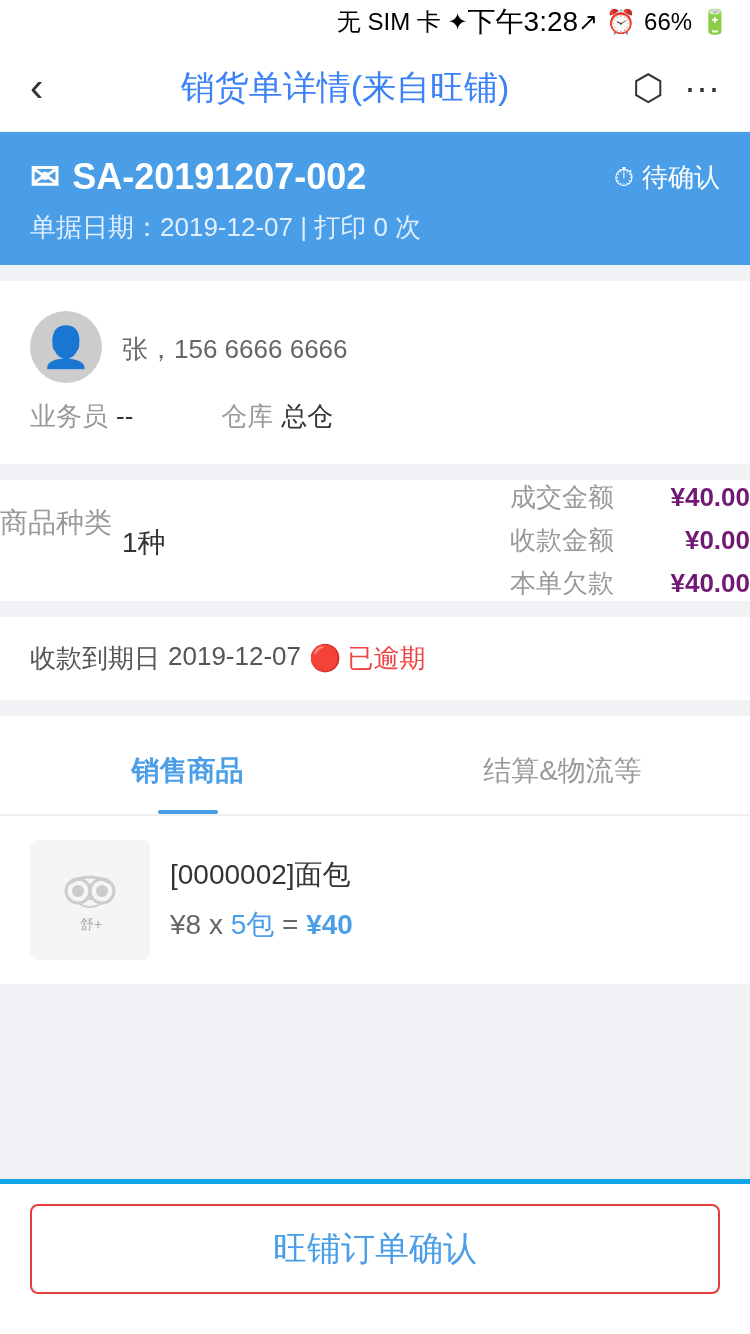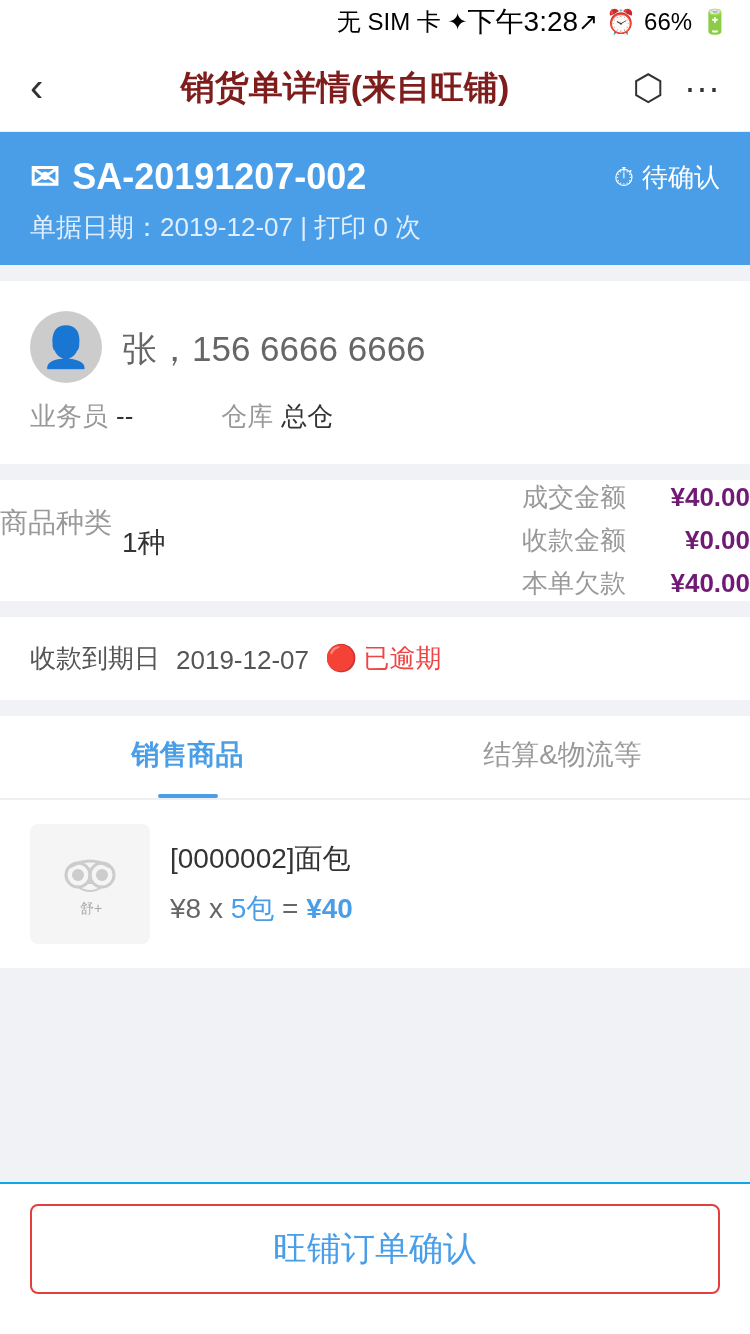--- a/index.html
+++ b/index.html
@@ -39,22 +39,22 @@
       border-bottom: 1px solid #eee;
     }
     .nav-back {
       font-size: 40px;
       color: #333;
       cursor: pointer;
       width: 60px;
     }
     .nav-title {
       font-size: 34px;
-      font-weight: 700;
-      color: #7f1d1d;
+      font-weight: 400;
+      color: #3b82f6;
       text-align: center;
       flex: 1;
     }
     .nav-actions {
       display: flex;
       align-items: center;
       gap: 20px;
       width: 120px;
       justify-content: flex-end;
     }
@@ -119,21 +119,21 @@
       font-size: 40px;
       color: #999;
       flex-shrink: 0;
     }
     .customer-name {
       font-size: 36px;
       font-weight: 600;
       color: #222;
     }
     .customer-sub {
-      font-size: 35px;
+      font-size: 26px;
       color: #666;
       margin-top: 4px;
     }
     .info-row {
       display: flex;
       align-items: center;
       gap: 88px;
       margin-top: 16px;
       font-size: 26px;
       color: #555;
@@ -166,34 +166,34 @@
     .summary-count { color: #333; font-weight: 500; margin-top: 40px; }
     .summary-right {
       display: flex;
       flex-direction: column;
       align-items: flex-end;
       gap: 8px;
     }
     .summary-line {
       display: flex;
       align-items: center;
-      gap: 4px;
+      gap: 16px;
       font-size: 26px;
     }
     .summary-line-label { color: #999; }
     .summary-line-value { color: #701a75; font-weight: 600; min-width: 120px; text-align: right; }
 
     
     .due-card {
       background: #fff;
       margin: 16px 0 0;
       padding: 24px 30px;
       display: flex;
-      align-items: flex-end;
-      gap: 16px;
+      align-items: flex-start;
+      gap: 8px;
       font-size: 26px;
       color: #555;
     }
     .due-overdue {
       display: flex;
       align-items: center;
       gap: 6px;
       color: #EF4444;
       font-size: 26px;
       font-weight: 500;
@@ -204,21 +204,21 @@
       background: #fff;
       margin: 16px 0 0;
     }
     .tabs-row {
       display: flex;
       border-bottom: 1px solid #eee;
     }
     .tab-item {
       flex: 1;
       text-align: center;
-      padding: 20px 0 24px;
+      padding: 36px 0 24px;
       font-size: 28px;
       cursor: pointer;
       position: relative;
       color: #999;
     }
     .tab-item.active {
       color: #4A9EE8;
       font-weight: 600;
     }
     .tab-item.active::after {
@@ -280,21 +280,21 @@
     }
 
     
     .bottom-bar {
       position: fixed;
       bottom: 0;
       left: 0;
       width: 750px;
       background: #fff;
       padding: 20px 30px 40px;
-      border-top: 2px solid #0ea5e9;
+      border-top: 5px solid #0ea5e9;
     }
     .confirm-btn {
       width: 100%;
       height: 90px;
       border: 2px solid #E53E3E;
       border-radius: 8px;
       background: #fff;
       color: #4A9EE8;
       font-size: 34px;
       font-weight: 500;

